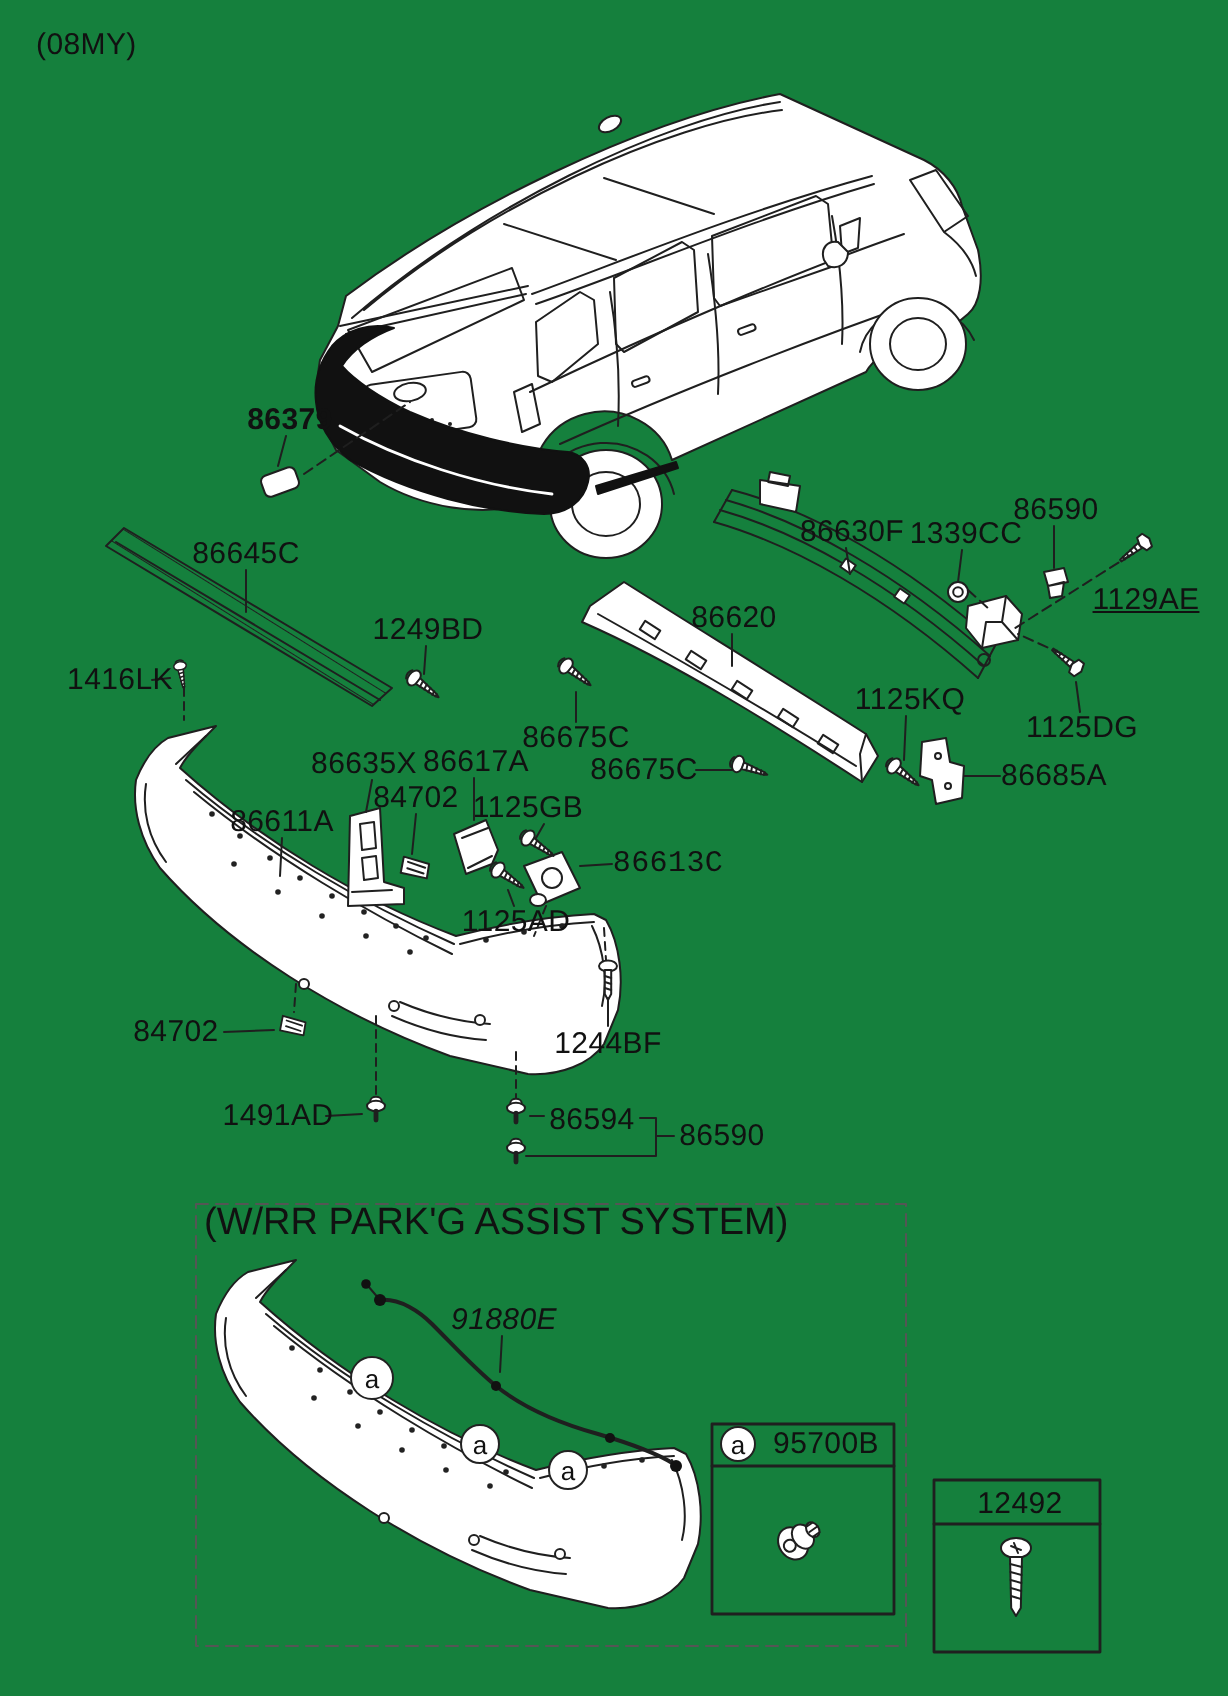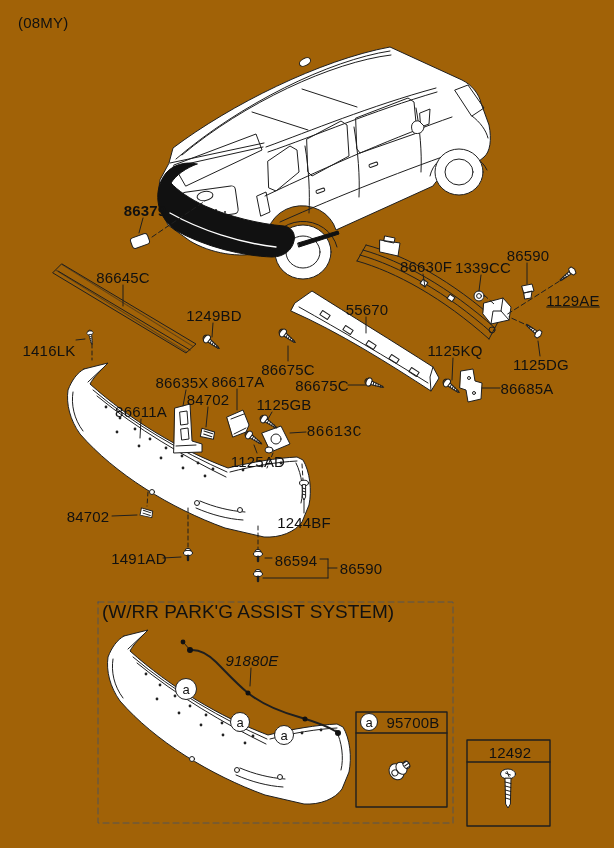--- a/index.html
+++ b/index.html
@@ -1,16 +1,16 @@
 <!DOCTYPE html>
 <html><head>
 <meta charset="utf-8">
 <style>
   html,body{margin:0;padding:0;background:#fff;}
-  .stage{position:relative;width:614px;height:848px;background:#a16207;overflow:hidden;
+  .stage{position:relative;width:614px;height:848px;background:#15803d;overflow:hidden;
          font-family:"Liberation Sans",sans-serif;}
   .art{position:absolute;left:0;top:0;}
   .lbl{position:absolute;transform:translate(-50%,-50%);font-size:15px;color:#111;
        white-space:nowrap;letter-spacing:.2px;}
   .lbl-left{transform:none;}
   .title{position:absolute;font-size:19px;color:#111;white-space:nowrap;}
   .marker{position:absolute;transform:translate(-50%,-50%);border:1.4px solid #222;
           border-radius:50%;display:flex;align-items:center;justify-content:center;
           font-size:13px;color:#111;background:#fff;box-sizing:border-box;}
 </style>
@@ -257,35 +257,35 @@
     <path d="M-2.9,8 L2.9,9.5 M-2.8,12 L2.8,13.5 M-2.7,16 L2.7,17.5 M-2.6,20 L2.6,21.5 M-2.5,24 L2.5,25.5"></path>
   </g>
 </g>
 </svg>
 
 <div class="lbl lbl-left" style="left:18px;top:14px;">(08MY)</div>
 
 <div class="lbl" style="left:145px;top:210px;font-weight:bold;">86379</div>
 <div class="lbl" style="left:123px;top:277px;">86645C</div>
 <div class="lbl" style="left:214px;top:315px;">1249BD</div>
-<div class="lbl" style="left:49px;top:340px;margin-top:10px;">1416LK</div>
+<div class="lbl" style="left:60px;top:340px;">1416LK</div>
 <div class="lbl" style="left:426px;top:266px;">86630F</div>
 <div class="lbl" style="left:483px;top:267px;">1339CC</div>
 <div class="lbl" style="left:528px;top:255px;">86590</div>
 <div class="lbl" style="left:573px;top:300px;text-decoration:underline;">1129AE</div>
-<div class="lbl" style="left:367px;top:309px;">55670</div>
+<div class="lbl" style="left:367px;top:309px;">86620</div>
 <div class="lbl" style="left:455px;top:350px;">1125KQ</div>
 <div class="lbl" style="left:541px;top:364px;">1125DG</div>
 <div class="lbl" style="left:527px;top:388px;">86685A</div>
 <div class="lbl" style="left:288px;top:369px;">86675C</div>
 <div class="lbl" style="left:322px;top:385px;">86675C</div>
 <div class="lbl" style="left:182px;top:382px;">86635X</div>
 <div class="lbl" style="left:238px;top:381px;">86617A</div>
 <div class="lbl" style="left:208px;top:399px;">84702</div>
-<div class="lbl" style="left:284px;top:404px;">1125GB</div>
+<div class="lbl" style="left:264px;top:404px;">1125GB</div>
 <div class="lbl" style="left:334px;top:432px;font-family:Liberation Mono, monospace;">86613C</div>
 <div class="lbl" style="left:258px;top:461px;">1125AD</div>
 <div class="lbl" style="left:141px;top:411px;">86611A</div>
 <div class="lbl" style="left:88px;top:516px;">84702</div>
 <div class="lbl" style="left:139px;top:558px;">1491AD</div>
 <div class="lbl" style="left:304px;top:522px;">1244BF</div>
 <div class="lbl" style="left:296px;top:560px;">86594</div>
 <div class="lbl" style="left:361px;top:568px;">86590</div>
 <div class="lbl" style="left:252px;top:660px;font-style:italic;">91880E</div>
 

